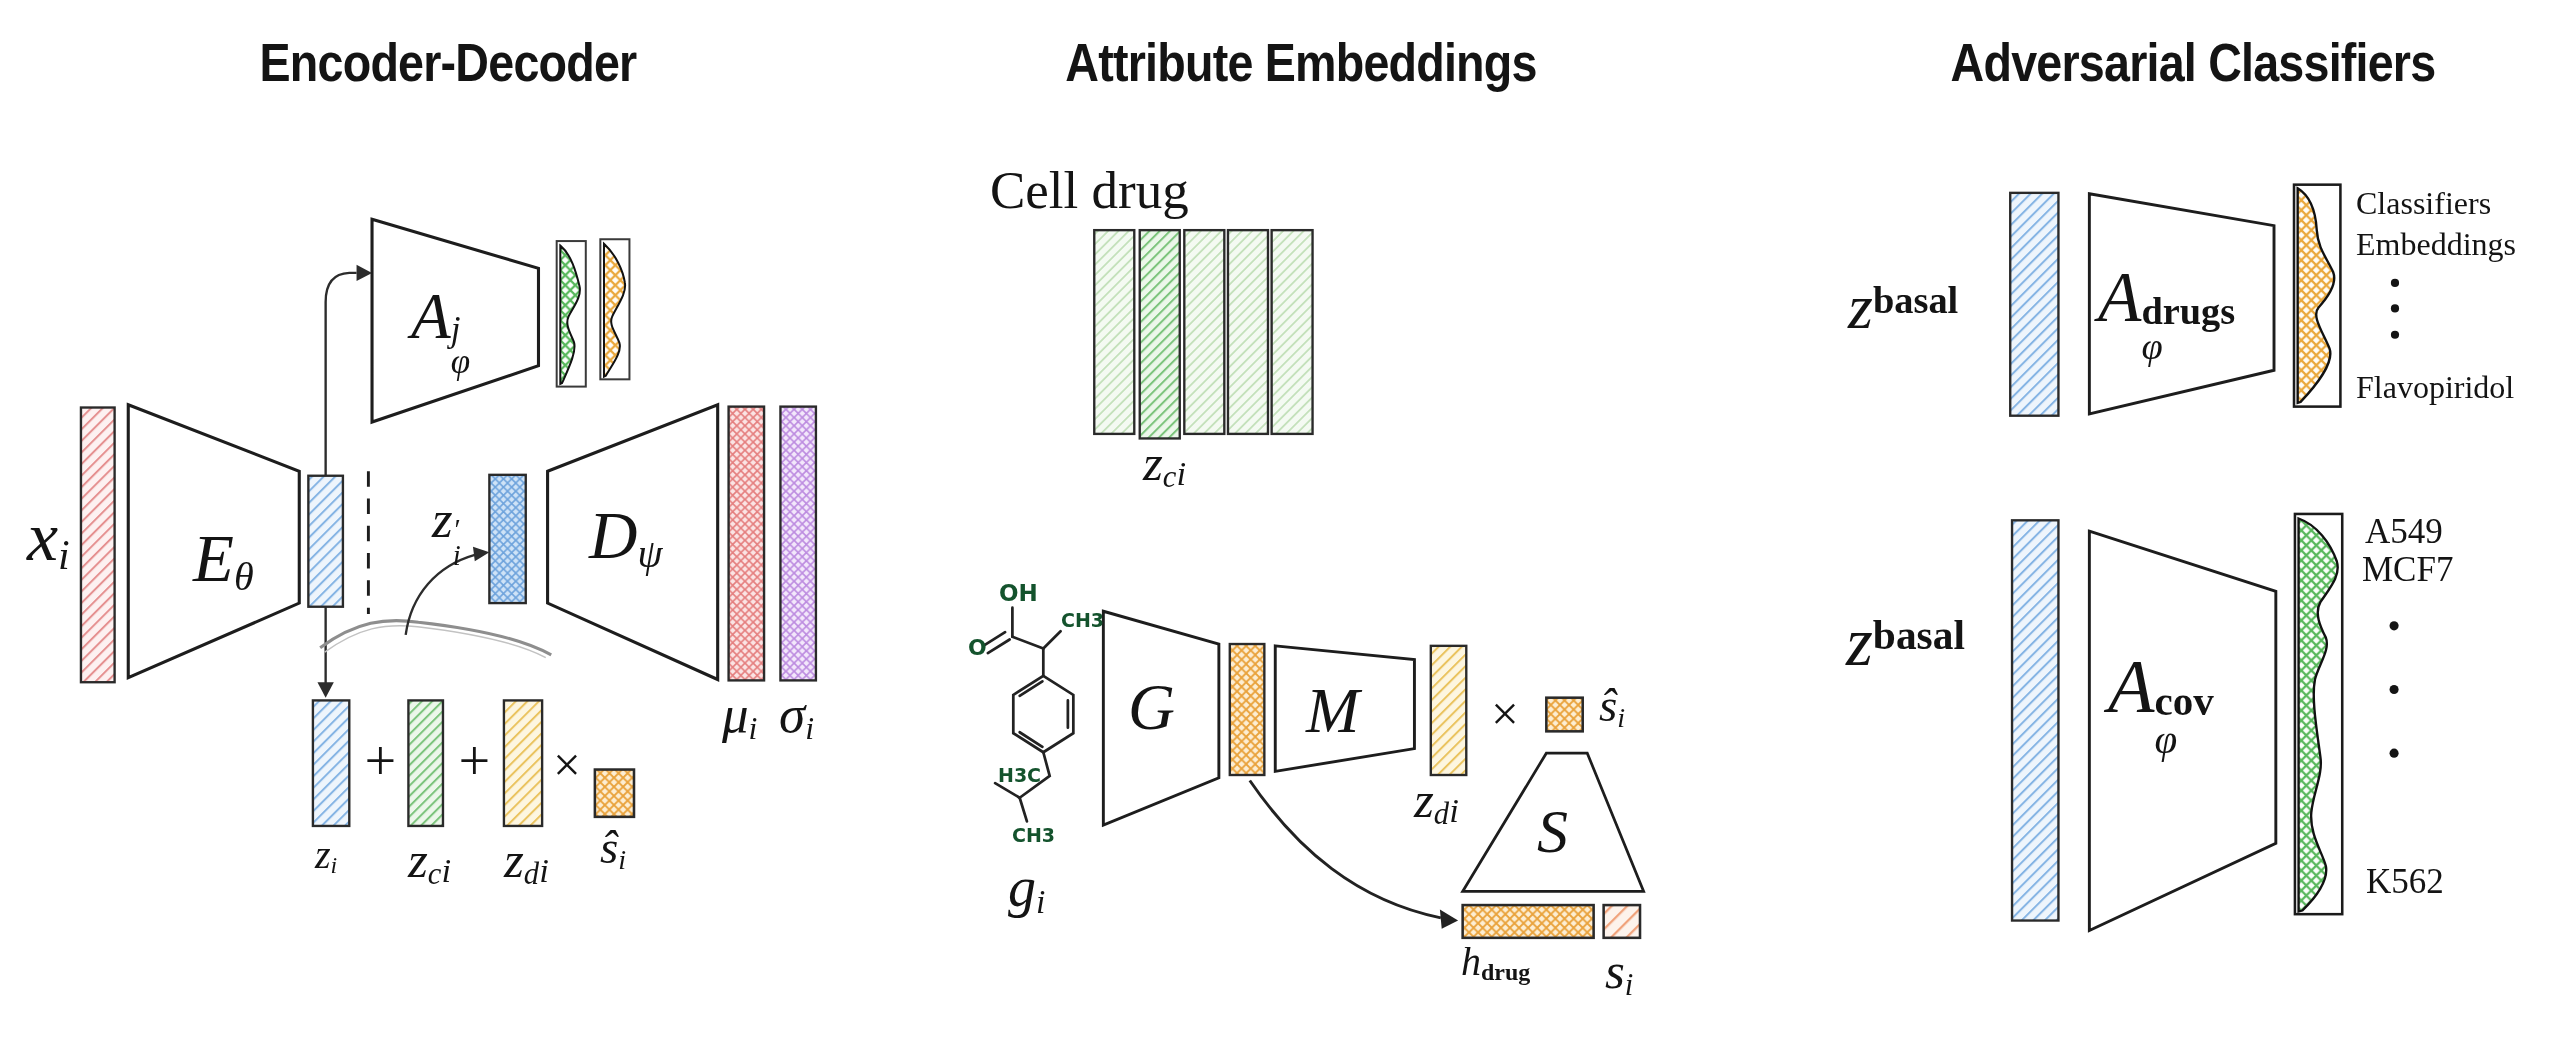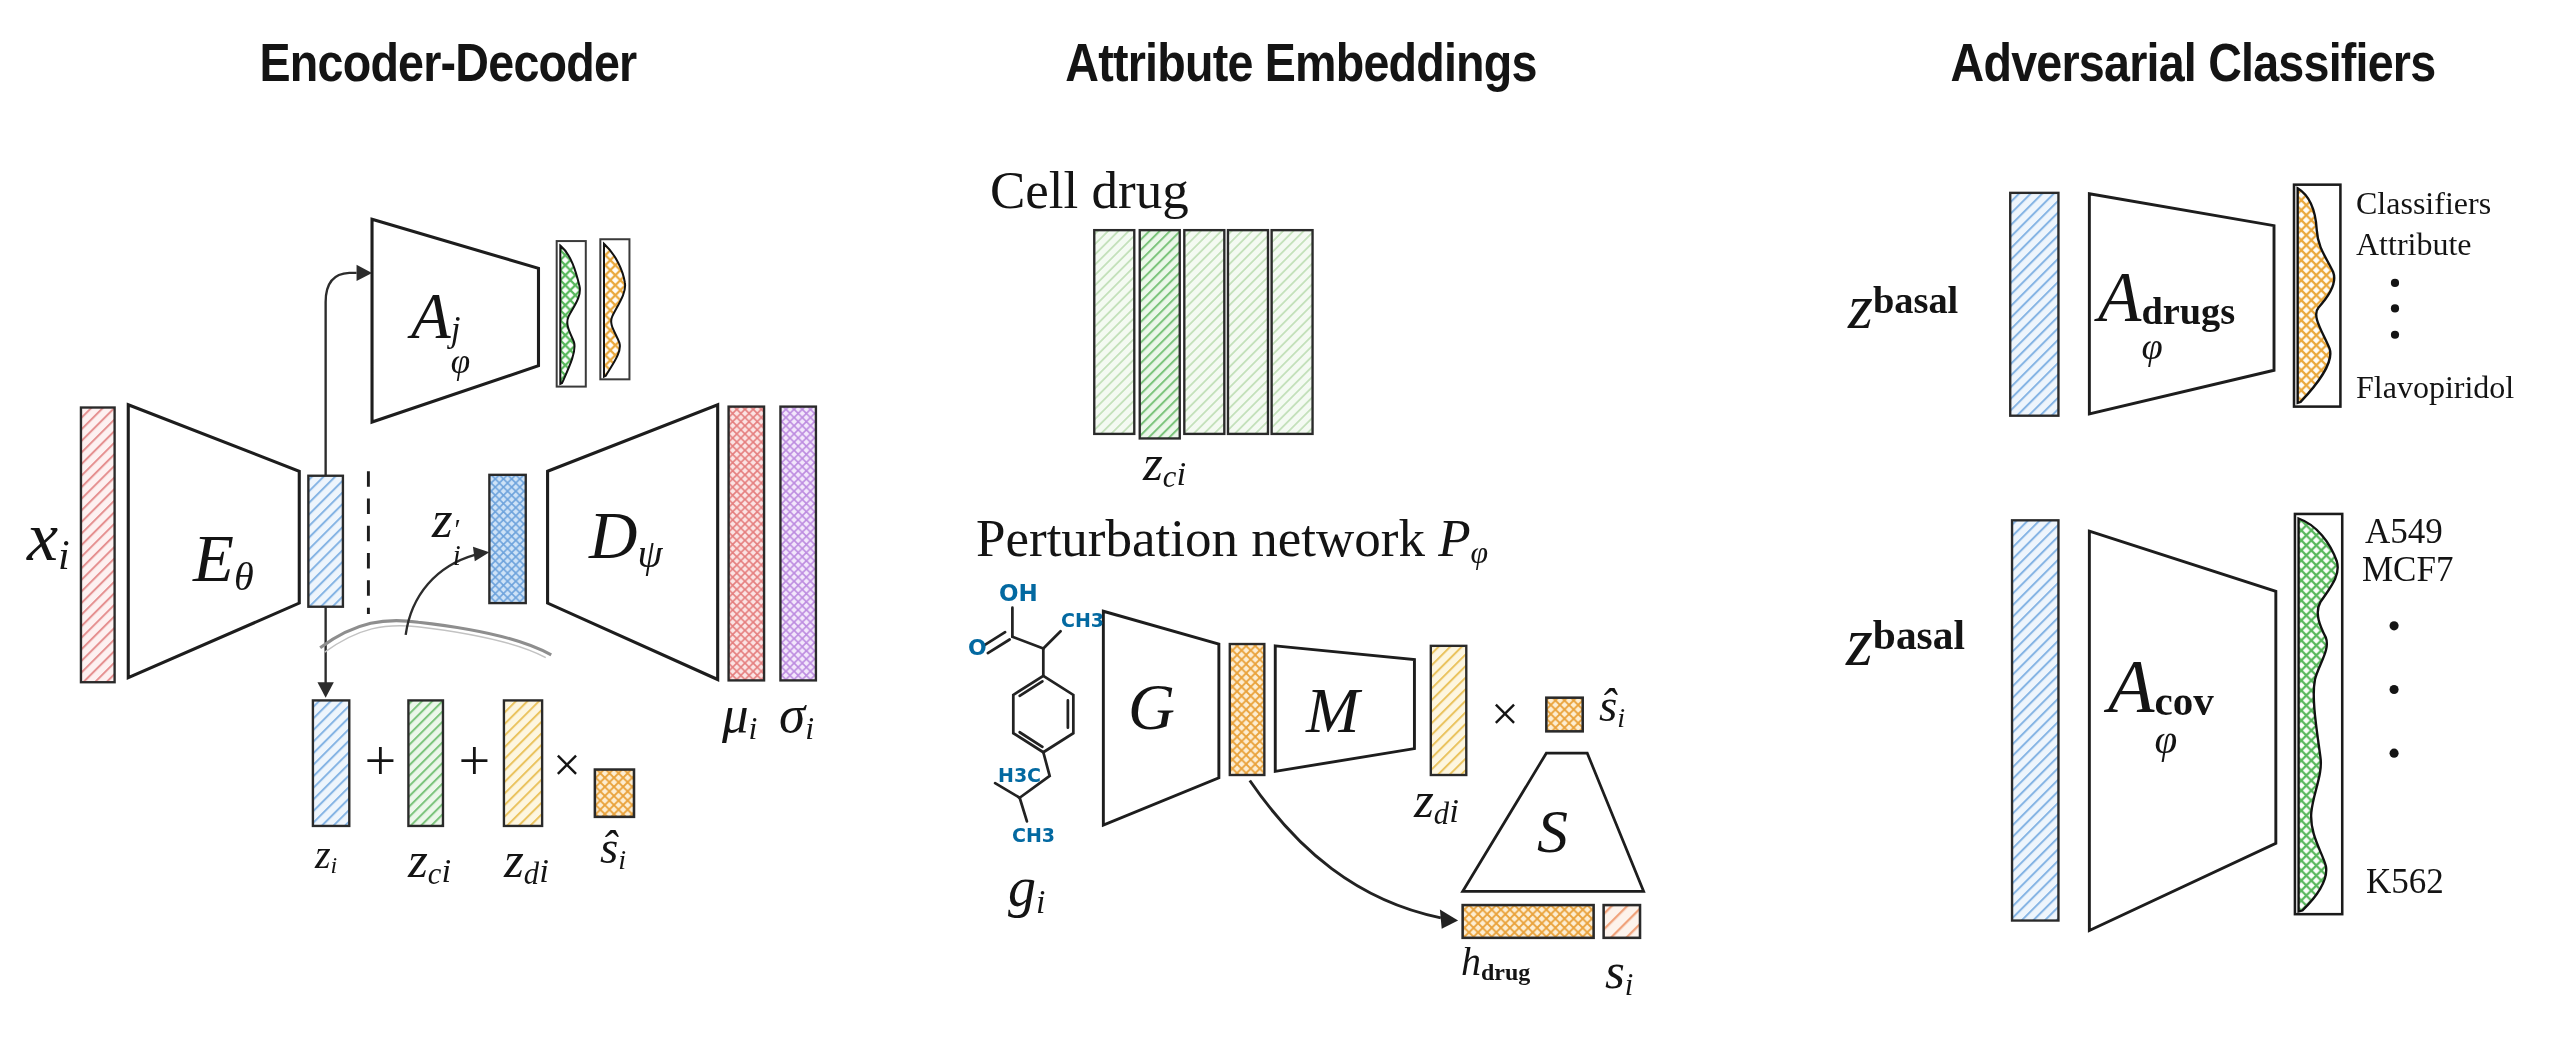--- a/index.html
+++ b/index.html
@@ -10,21 +10,21 @@
   .title{font-family:"Liberation Sans","DejaVu Sans",sans-serif;font-weight:700;font-size:53px;
          transform:translateX(-50%) scaleX(.88);letter-spacing:-0.9px;}
   .math{font-style:italic;}
   .rm{font-style:normal;font-weight:bold;}
   .sub{font-size:60%;vertical-align:-22%;}
   .sub2{font-size:68%;vertical-align:-14%;}
   .sup{font-size:60%;vertical-align:38%;}
   .stack{display:inline-flex;flex-direction:column;align-items:flex-start;vertical-align:-8%;
          line-height:.92;font-size:54%;}
   .stack .sb{font-style:italic;}
-  .mol{font-family:"DejaVu Sans",sans-serif;font-weight:700;color:#0369a1;}
+  .mol{font-family:"DejaVu Sans",sans-serif;font-weight:700;color:#14532d;}
   .serif{font-style:normal;}
 </style>
 </head>
 <body>
 
 <div id="canvas">
 
 <svg class="art" width="2576" height="1057" viewBox="0 0 2832 1162">
   <defs>
     <pattern id="h-pink" patternUnits="userSpaceOnUse" width="9" height="9" patternTransform="rotate(45)">
@@ -185,21 +185,20 @@
 <div class="t math" style="left:361px;top:733px;font-size:56px">+</div>
 <div class="t math" style="left:455px;top:733px;font-size:56px">+</div>
 <div class="t math" style="left:550px;top:740px;font-size:49px">×</div>
 <div class="t math" style="left:600px;top:824px;font-size:47px"><span>ŝ</span><span class="sub">i</span></div>
 <div class="t math" style="left:315px;top:835px;font-size:40px"><span>z</span><span class="sub">i</span></div>
 <div class="t math" style="left:408px;top:835px;font-size:51px"><span>z</span><span class="sub">c</span><span class="sub sub2">i</span></div>
 <div class="t math" style="left:504px;top:835px;font-size:51px"><span>z</span><span class="sub">d</span><span class="sub sub2">i</span></div>
 
 <div class="t serif" style="left:990px;top:164px;font-size:53px">Cell drug</div>
 <div class="t math" style="left:1143px;top:438px;font-size:51px"><span>z</span><span class="sub">c</span><span class="sub sub2">i</span></div>
-<div class="t serif" style="left:976px;top:512px;font-size:53px"><span>Perturbation network </span><span class="math">P</span><span class="math sub">φ</span></div>
 <div class="t mol" style="left:999px;top:582px;font-size:23px">OH</div>
 <div class="t mol" style="left:1061px;top:611px;font-size:19px">CH3</div>
 <div class="t mol" style="left:968px;top:637px;font-size:22px">O</div>
 <div class="t mol" style="left:998px;top:766px;font-size:19px">H3C</div>
 <div class="t mol" style="left:1012px;top:826px;font-size:19px">CH3</div>
 <div class="t math" style="left:1008px;top:859px;font-size:56px"><span>g</span><span class="sub">i</span></div>
 <div class="t math" style="left:1128px;top:675px;font-size:65px">G</div>
 <div class="t math" style="left:1306px;top:679px;font-size:64px">M</div>
 <div class="t math" style="left:1537px;top:800px;font-size:62px">S</div>
 <div class="t math" style="left:1414px;top:775px;font-size:51px"><span>z</span><span class="sub">d</span><span class="sub sub2">i</span></div>
@@ -207,21 +206,21 @@
 <div class="t math" style="left:1599px;top:682px;font-size:47px"><span>ŝ</span><span class="sub">i</span></div>
 <div class="t math" style="left:1461px;top:942px;font-size:40px"><span>h</span><span class="sub rm">drug</span></div>
 <div class="t math" style="left:1605px;top:946px;font-size:51px"><span>s</span><span class="sub">i</span></div>
 
 <div class="t math" style="left:1848px;top:275px;font-size:64px"><span>z</span><span class="sup rm">basal</span></div>
 <div class="t math" style="left:2098px;top:262px;font-size:71px"><span>A</span><span class="stack">
         <span class="rm">drugs</span>
         <span class="sb">φ</span>
       </span></div>
 <div class="t serif" style="left:2356px;top:187px;font-size:32px">Classifiers</div>
-<div class="t serif" style="left:2356px;top:228px;font-size:32px">Attribute</div>
+<div class="t serif" style="left:2356px;top:228px;font-size:32px">Embeddings</div>
 <div class="t serif" style="left:2356px;top:371px;font-size:32px">Flavopiridol</div>
 
 <div class="t math" style="left:1846px;top:608px;font-size:69px"><span>z</span><span class="sup rm">basal</span></div>
 <div class="t math" style="left:2108px;top:648px;font-size:76px"><span>A</span><span class="stack">
         <span class="rm">cov</span>
         <span class="sb">φ</span>
       </span></div>
 <div class="t serif" style="left:2365px;top:514px;font-size:35px">A549</div>
 <div class="t serif" style="left:2362px;top:552px;font-size:35px">MCF7</div>
 <div class="t serif" style="left:2366px;top:864px;font-size:35px">K562</div>

